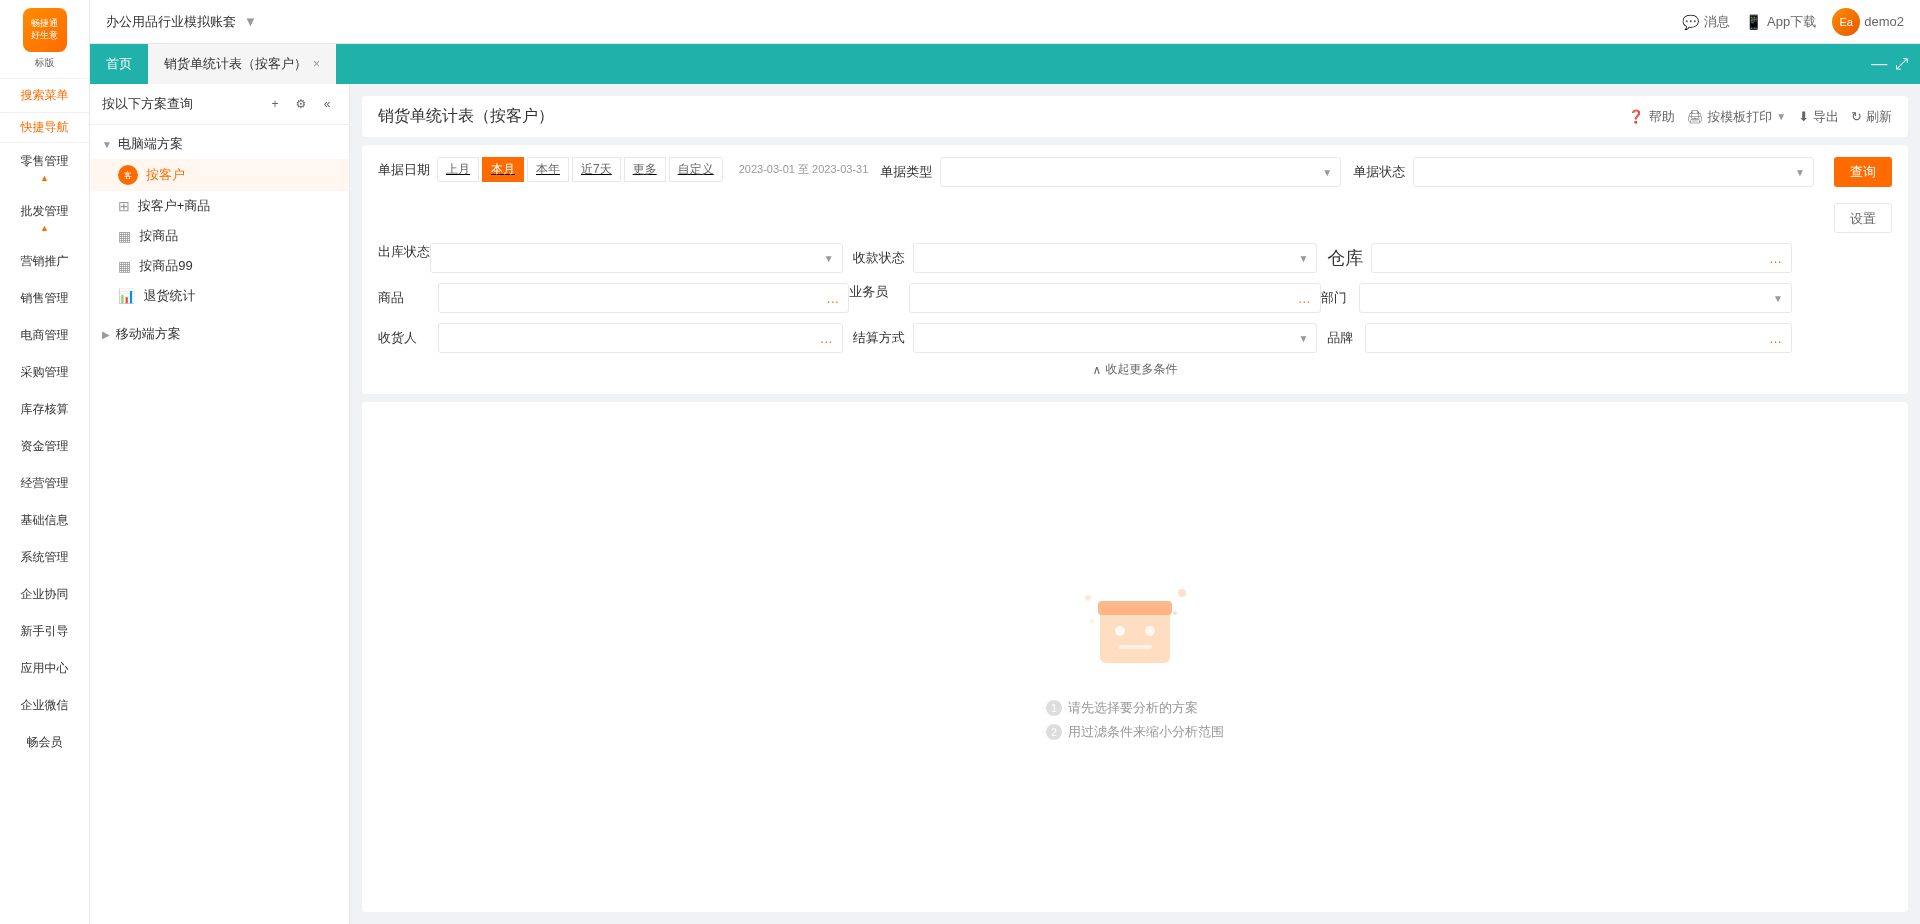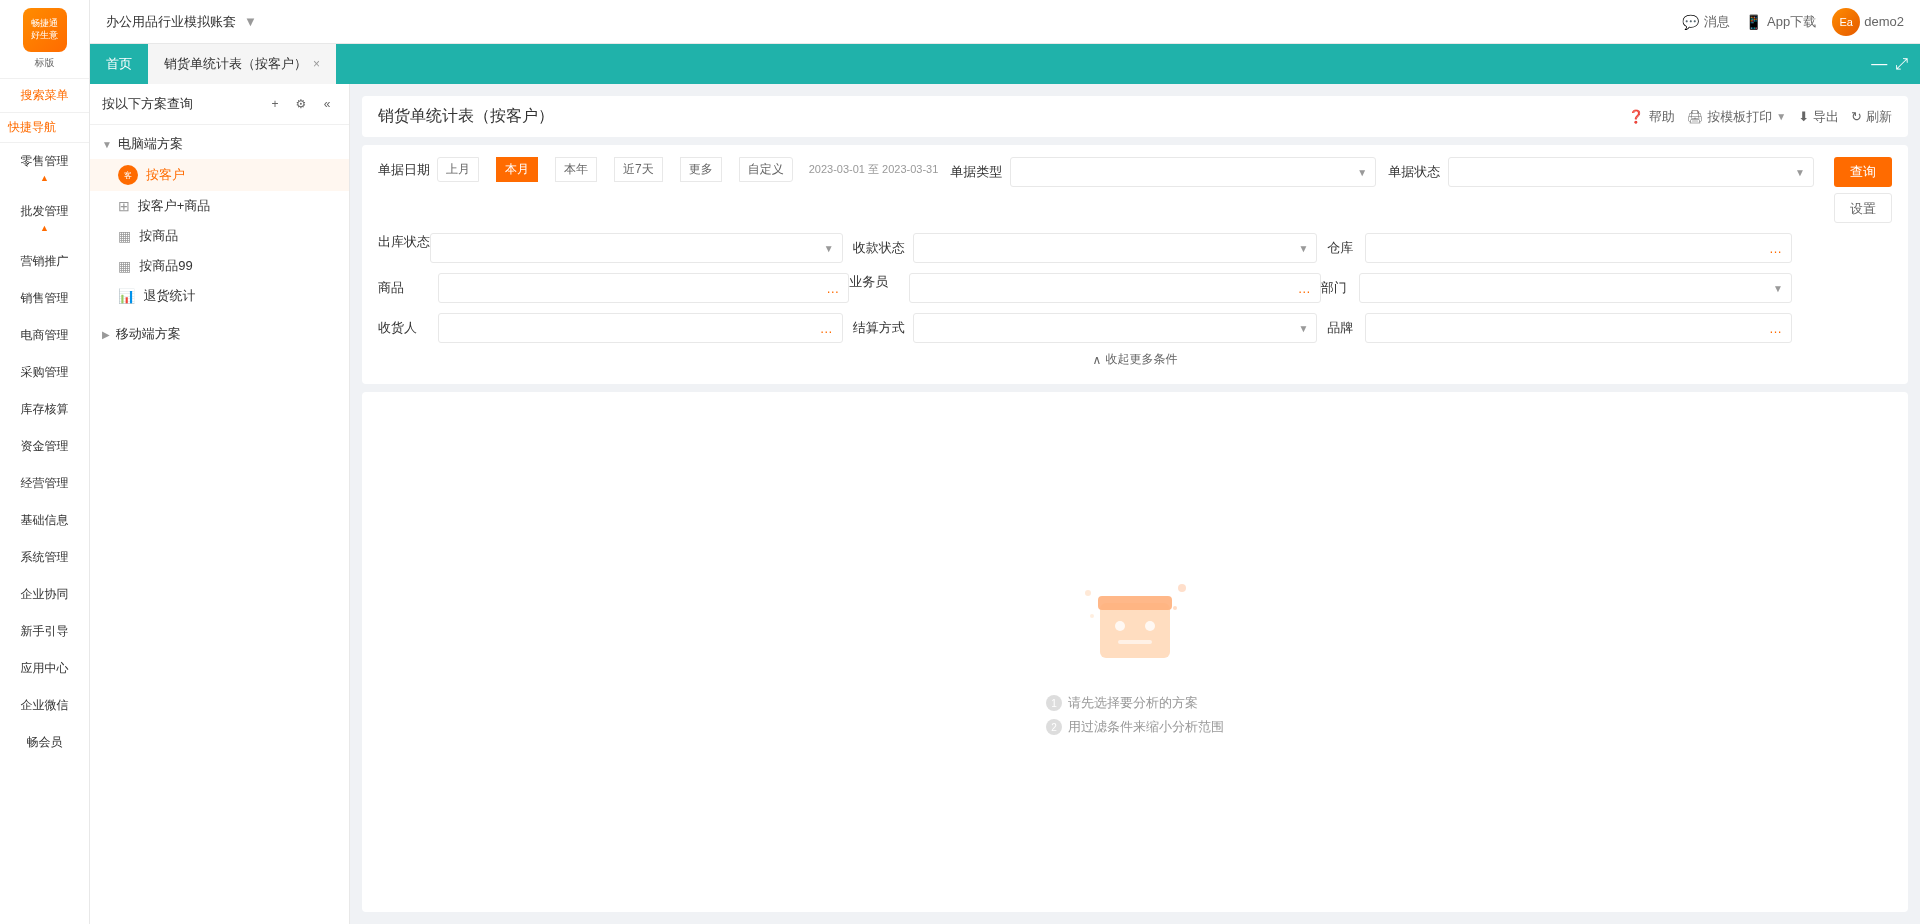--- a/index.html
+++ b/index.html
@@ -4,21 +4,21 @@
   <style>
     * { margin: 0; padding: 0; box-sizing: border-box; }
     body { font-family: 'Microsoft YaHei', Arial, sans-serif; font-size: 13px; background: #f5f5f5; display: flex; height: 924px; overflow: hidden; }
 
     
     .sidebar { width: 90px; background: #fff; display: flex; flex-direction: column; border-right: 1px solid #e8e8e8; flex-shrink: 0; height: 100%; }
     .sidebar-logo { padding: 8px 6px; display: flex; flex-direction: column; align-items: center; border-bottom: 1px solid #f0f0f0; }
     .sidebar-logo-img { width: 44px; height: 44px; background: linear-gradient(135deg, #ff8c00, #ff6b00); border-radius: 8px; display: flex; align-items: center; justify-content: center; color: white; font-size: 10px; text-align: center; line-height: 1.2; }
     .sidebar-logo-text { font-size: 10px; color: #666; margin-top: 4px; text-align: center; }
     .sidebar-search { padding: 8px 10px; color: #ff6b00; font-size: 12px; text-align: center; cursor: pointer; border-bottom: 1px solid #f0f0f0; }
-    .sidebar-nav { padding: 6px 8px; color: #ff6b00; font-size: 12px; cursor: pointer; border-bottom: 1px solid #f0f0f0; }
+    .sidebar-nav { padding: 6px 8px; color: #ff6b00; font-size: 12px; text-align: center; cursor: pointer; border-bottom: 1px solid #f0f0f0; }
     .sidebar-item { padding: 10px 6px; text-align: center; cursor: pointer; font-size: 12px; color: #333; display: flex; flex-direction: column; align-items: center; gap: 3px; }
 
     
     .main-area { flex: 1; display: flex; flex-direction: column; overflow: hidden; }
 
     
     .top-header { height: 44px; background: #fff; display: flex; align-items: center; justify-content: space-between; padding: 12px 16px; border-bottom: 1px solid #e8e8e8; flex-shrink: 0; }
     .top-header-left { display: flex; align-items: center; gap: 8px; color: #333; font-size: 13px; }
     .top-header-dropdown { color: #999; cursor: pointer; }
     .top-header-right { display: flex; align-items: center; gap: 16px; font-size: 13px; color: #333; }
@@ -55,33 +55,33 @@
     .right-content { flex: 1; overflow: auto; padding: 12px; display: flex; flex-direction: column; gap: 8px; }
 
     
     .page-title-bar { background: #fff; padding: 10px 16px; display: flex; align-items: center; justify-content: space-between; border-radius: 4px; }
     .page-title { font-size: 16px; color: #333; font-weight: 500; }
     .page-actions { display: flex; align-items: center; gap: 12px; }
     .page-action-btn { display: flex; align-items: center; gap: 4px; cursor: pointer; color: #666; font-size: 13px; }
 
     
     .filter-area { background: #fff; padding: 12px 16px; border-radius: 4px; }
-    .filter-date-group { display: flex; align-items: center; gap: 18px; }
+    .filter-date-group { display: flex; align-items: center; gap: 4px; text-decoration: underline; }
     .date-tab { padding: 3px 8px; cursor: pointer; font-size: 12px; color: #666; border: 1px solid #e8e8e8; margin-left: -1px; }
     .date-tab:first-child { border-radius: 3px 0 0 3px; }
     .date-tab:last-child { border-radius: 0 3px 3px 0; }
     .date-tab.active { background: #ff6b00; color: white; border-color: #ff6b00; z-index: 1; position: relative; }
     .date-range { font-size: 11px; color: #999; margin-left: 8px; }
     .select-arrow { color: #999; font-size: 10px; }
     .select-dots { color: #ff6b00; font-size: 16px; letter-spacing: 1px; }
     .collapse-row { display: flex; justify-content: center; padding: 4px; }
     .collapse-btn-text { cursor: pointer; color: #666; font-size: 12px; display: flex; align-items: center; gap: 4px; }
 
     
-    .query-buttons { display: flex; flex-direction: column; gap: 6px; margin-left: 8px; }
+    .query-buttons { display: flex; flex-direction: column; gap: 16px; margin-left: 8px; }
     .btn-query { background: #ff6b00; color: white; border: none; padding: 6px 16px; border-radius: 3px; cursor: pointer; font-size: 13px; height: 30px; }
     .btn-settings { background: white; color: #666; border: 1px solid #e8e8e8; padding: 6px 12px; border-radius: 3px; cursor: pointer; font-size: 13px; height: 30px; }
     .empty-steps { display: flex; flex-direction: column; gap: 6px; }
     .empty-step { display: flex; align-items: center; gap: 6px; color: #999; font-size: 13px; }
     .step-num { width: 16px; height: 16px; border-radius: 50%; background: #ddd; color: white; display: flex; align-items: center; justify-content: center; font-size: 10px; flex-shrink: 0; }
     .filter-select-box { flex: 1; height: 30px; border: 1px solid #e8e8e8; border-radius: 3px; padding: 0 8px; display: flex; align-items: center; justify-content: space-between; cursor: pointer; color: #333; font-size: 13px; background: white; }
   </style>
 </head>
 <body>
 
@@ -304,21 +304,21 @@
             </div>
           </div>
           <div style="display:flex;align-items:center;gap:8px;">
             <span style="font-size:13px;color:#333;white-space:nowrap;min-width:52px;">收款状态</span>
             <div class="filter-select-box" style="flex:1;">
               <span></span>
               <span class="select-arrow">▼</span>
             </div>
           </div>
           <div style="display:flex;align-items:center;gap:8px;">
-            <span style="font-size:13px;color:#333;white-space:nowrap;min-width:30px;">仓库</span>
+            <span style="font-size:18px;color:#333;white-space:nowrap;min-width:30px;">仓库</span>
             <div class="filter-select-box" style="flex:1;">
               <span></span>
               <span class="select-dots" style="font-size:13px;color:#ff6b00;">…</span>
             </div>
           </div>
         </div>
 
         <div style="display:grid;grid-template-columns:1fr 1fr 1fr;margin-bottom:10px;padding-right:100px;">
           <div style="display:flex;align-items:center;gap:8px;">
             <span style="font-size:13px;color:#333;white-space:nowrap;min-width:52px;">商品</span>

